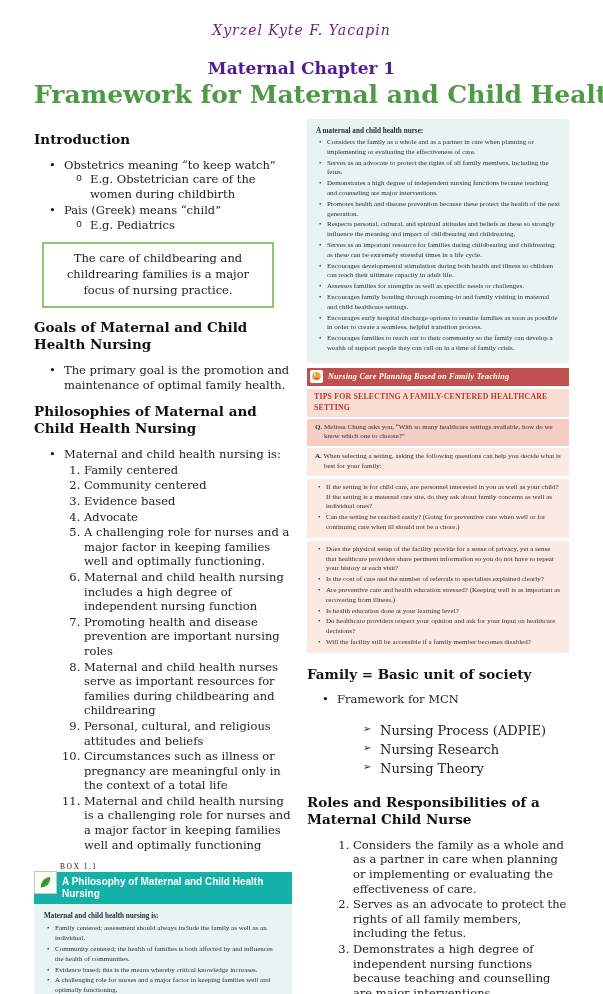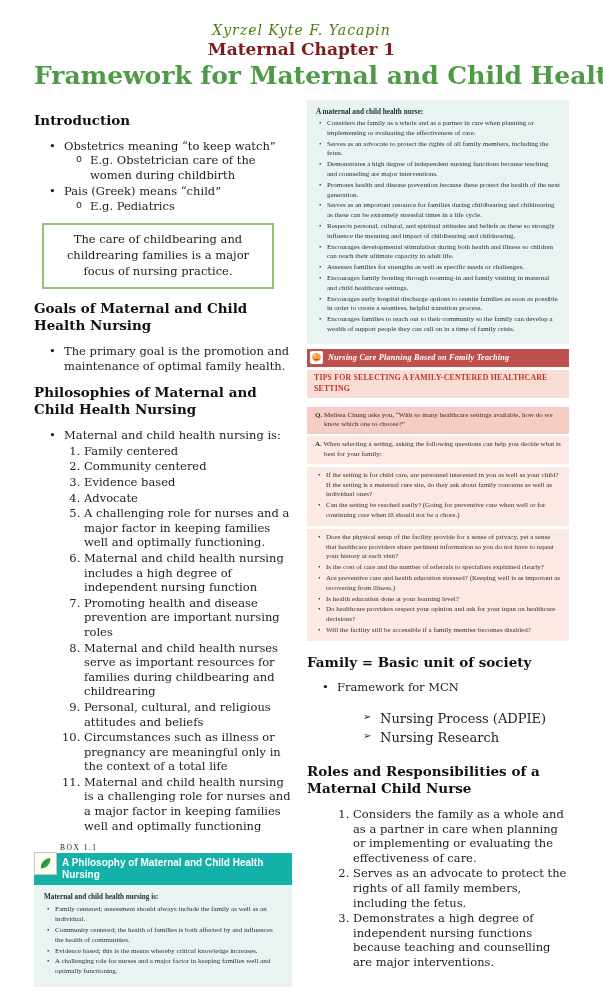--- a/index.html
+++ b/index.html
@@ -4,22 +4,22 @@
 <style>
   html,body { margin:0; padding:0; }
   body {
     width:603px; height:994px; background:#ffffff; overflow:hidden;
     font-family:"DejaVu Serif", serif; color:#1d1d1d;
     -webkit-font-smoothing:antialiased;
   }
   .page { padding:22px 34px 0 34px; }
 
   
-  .author { text-align:center; font-size:14px; font-style:italic; letter-spacing:1px; color:#4d7c0f; }
-  .chapter { text-align:center; font-size:17px; font-weight:bold; color:#7f1d1d; margin-top:1px; }
+  .author { text-align:center; font-size:14px; font-style:italic; letter-spacing:1px; color:#701a75; }
+  .chapter { text-align:center; font-size:17px; font-weight:bold; color:#4c1d95; margin-top:20px; }
   .doc-title { text-align:center; font-size:25px; font-weight:bold; color:#4f9a47; margin-top:2px; white-space:nowrap; }
 
   
   .cols { display:flex; gap:15px; margin-top:10px; align-items:flex-start; }
   .col-left  { width:258px; flex:none; }
   .col-right { width:262px; flex:none; }
 
   h2.section { font-size:13.5px; font-weight:bold; line-height:1.3; margin:10px 0 9px 0; color:#111; }
   .col-left h2.section:first-child { margin-top:12px; }
 
@@ -88,21 +88,21 @@
     color:#fff; font-weight:bold; font-style:italic; font-size:8.2px;
     font-family:"Liberation Serif", serif; letter-spacing:0.2px;
   }
 
   .tips { margin-top:3px; font-family:"Liberation Serif", serif; font-size:7px; line-height:1.4; color:#33302e; }
   .tips-heading {
     background:#f8ddd5; color:#c1352a; font-weight:bold; font-size:7.8px;
     padding:3px 7px; letter-spacing:0.2px;
   }
   .band { padding:4px 8px; }
-  .tips-q { background:#f5cdc4; margin-top:9px; }
+  .tips-q { background:#f5cdc4; margin-top:2px; }
   .tips-a { background:#fbe9e3; margin-top:2px; }
   .tips-bullets { background:#fbe9e3; margin-top:3px; }
   .qa { margin:0; padding-left:9px; text-indent:-9px; }
   .qa .qlabel { font-weight:bold; }
 </style>
 </head>
 <body>
 
 <div class="page">
 
@@ -181,22 +181,22 @@
 
     <div class="col-right">
 
       <div class="nurse-box">
         <p class="lead">A maternal and child health nurse:</p>
         <ul class="small">
             <li>Considers the family as a whole and as a partner in care when planning or implementing or evaluating the effectiveness of care.</li>
             <li>Serves as an advocate to protect the rights of all family members, including the fetus.</li>
             <li>Demonstrates a high degree of independent nursing functions because teaching and counseling are major interventions.</li>
             <li>Promotes health and disease prevention because these protect the health of the next generation.</li>
+            <li>Respects personal, cultural, and spiritual attitudes and beliefs as these so strongly influence the meaning and impact of childbearing and childrearing.</li>
             <li>Serves as an important resource for families during childbearing and childrearing as these can be extremely stressful times in a life cycle.</li>
-            <li>Respects personal, cultural, and spiritual attitudes and beliefs as these so strongly influence the meaning and impact of childbearing and childrearing.</li>
             <li>Encourages developmental stimulation during both health and illness so children can reach their ultimate capacity in adult life.</li>
             <li>Assesses families for strengths as well as specific needs or challenges.</li>
             <li>Encourages family bonding through rooming-in and family visiting in maternal and child healthcare settings.</li>
             <li>Encourages early hospital discharge options to reunite families as soon as possible in order to create a seamless, helpful transition process.</li>
             <li>Encourages families to reach out to their community so the family can develop a wealth of support people they can call on in a time of family crisis.</li>
           </ul>
       </div>
 
       <div class="care-banner">
         <span class="badge">
@@ -235,20 +235,21 @@
         </div>
       </div>
 
       <h2 class="section" style="margin-top:13px;">Family = Basic unit of society</h2>
       <ul class="b1">
         <li>
           <span>Framework for MCN</span>
           <ul class="arrows">
               <li>Nursing Process (ADPIE)</li>
               <li>Nursing Research</li>
+              <li>Nursing Theory</li>
             </ul>
         </li>
       </ul>
 
       <h2 class="section">Roles and Responsibilities of a Maternal Child Nurse</h2>
       <ol class="num">
           <li>Considers the family as a whole and as a partner in care when planning or implementing or evaluating the effectiveness of care.</li>
           <li>Serves as an advocate to protect the rights of all family members, including the fetus.</li>
           <li>Demonstrates a high degree of independent nursing functions because teaching and counselling are major interventions.</li>
         </ol>

